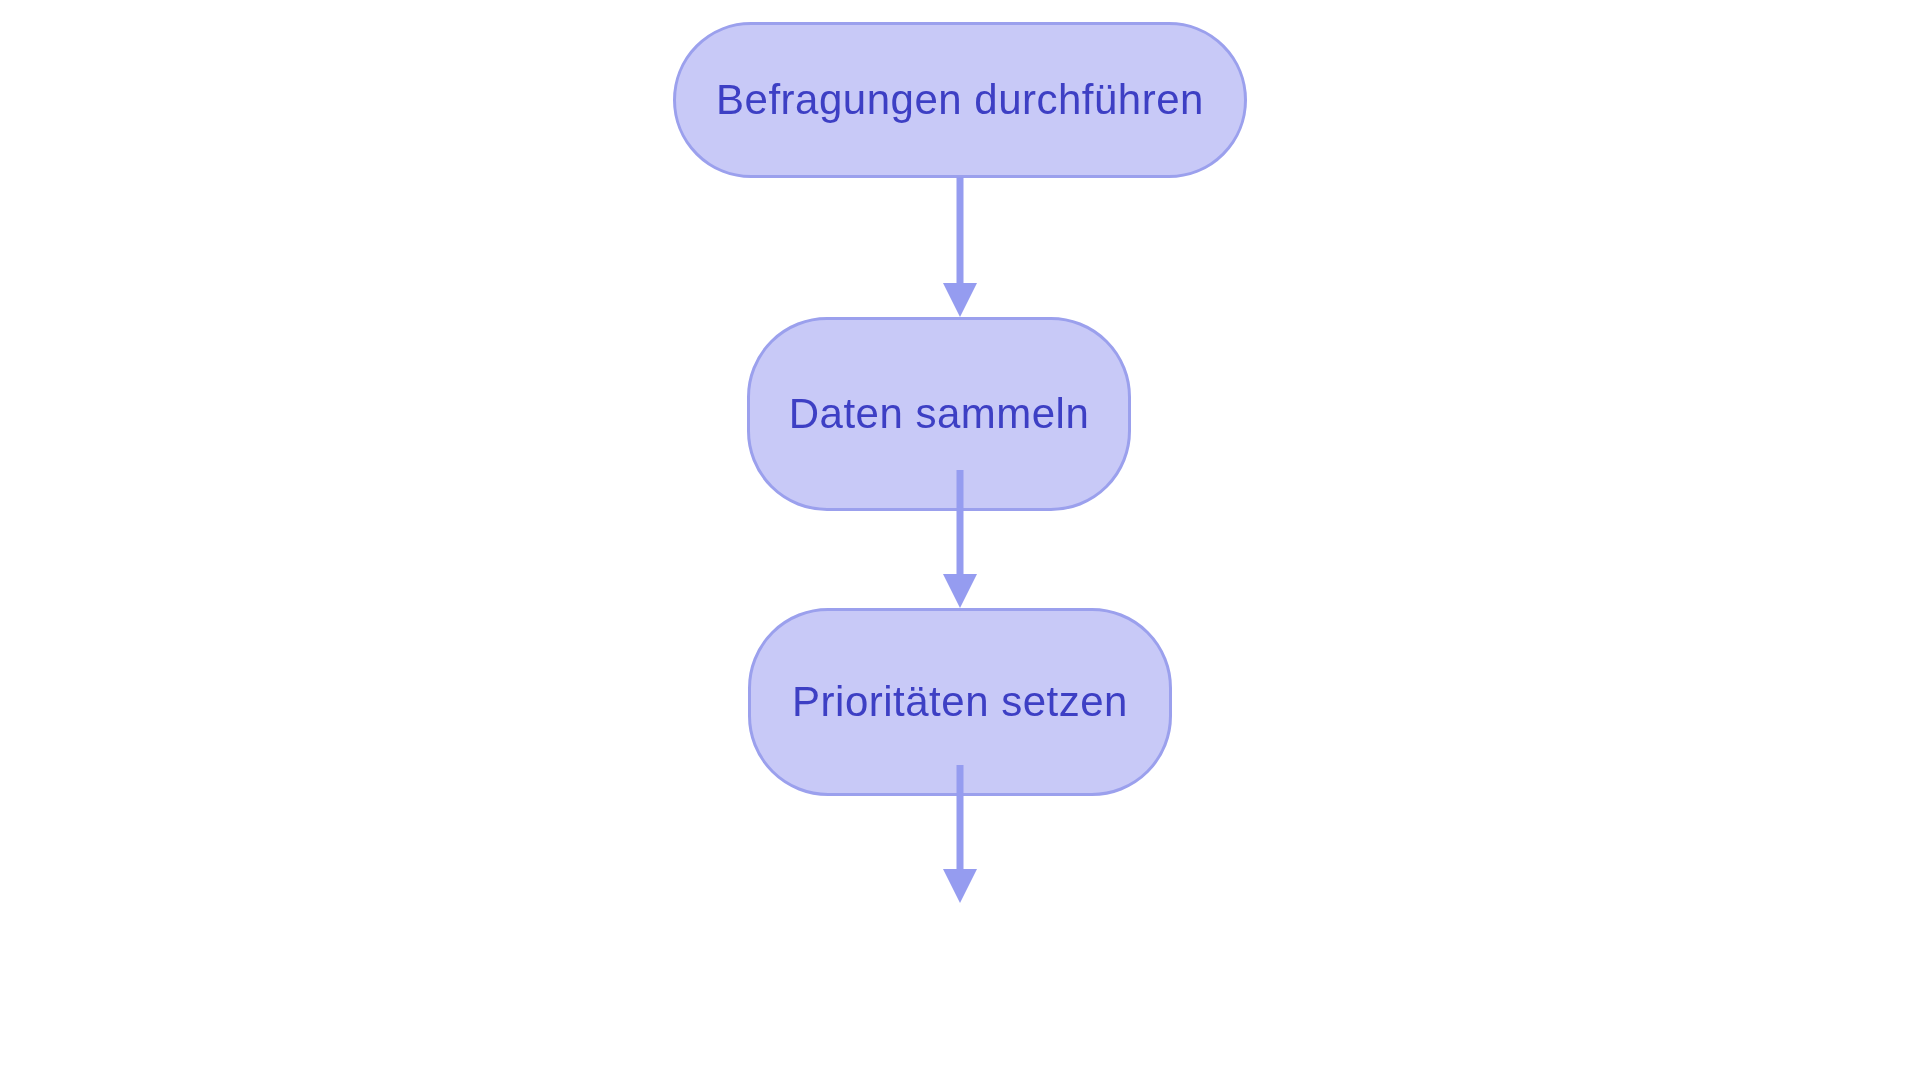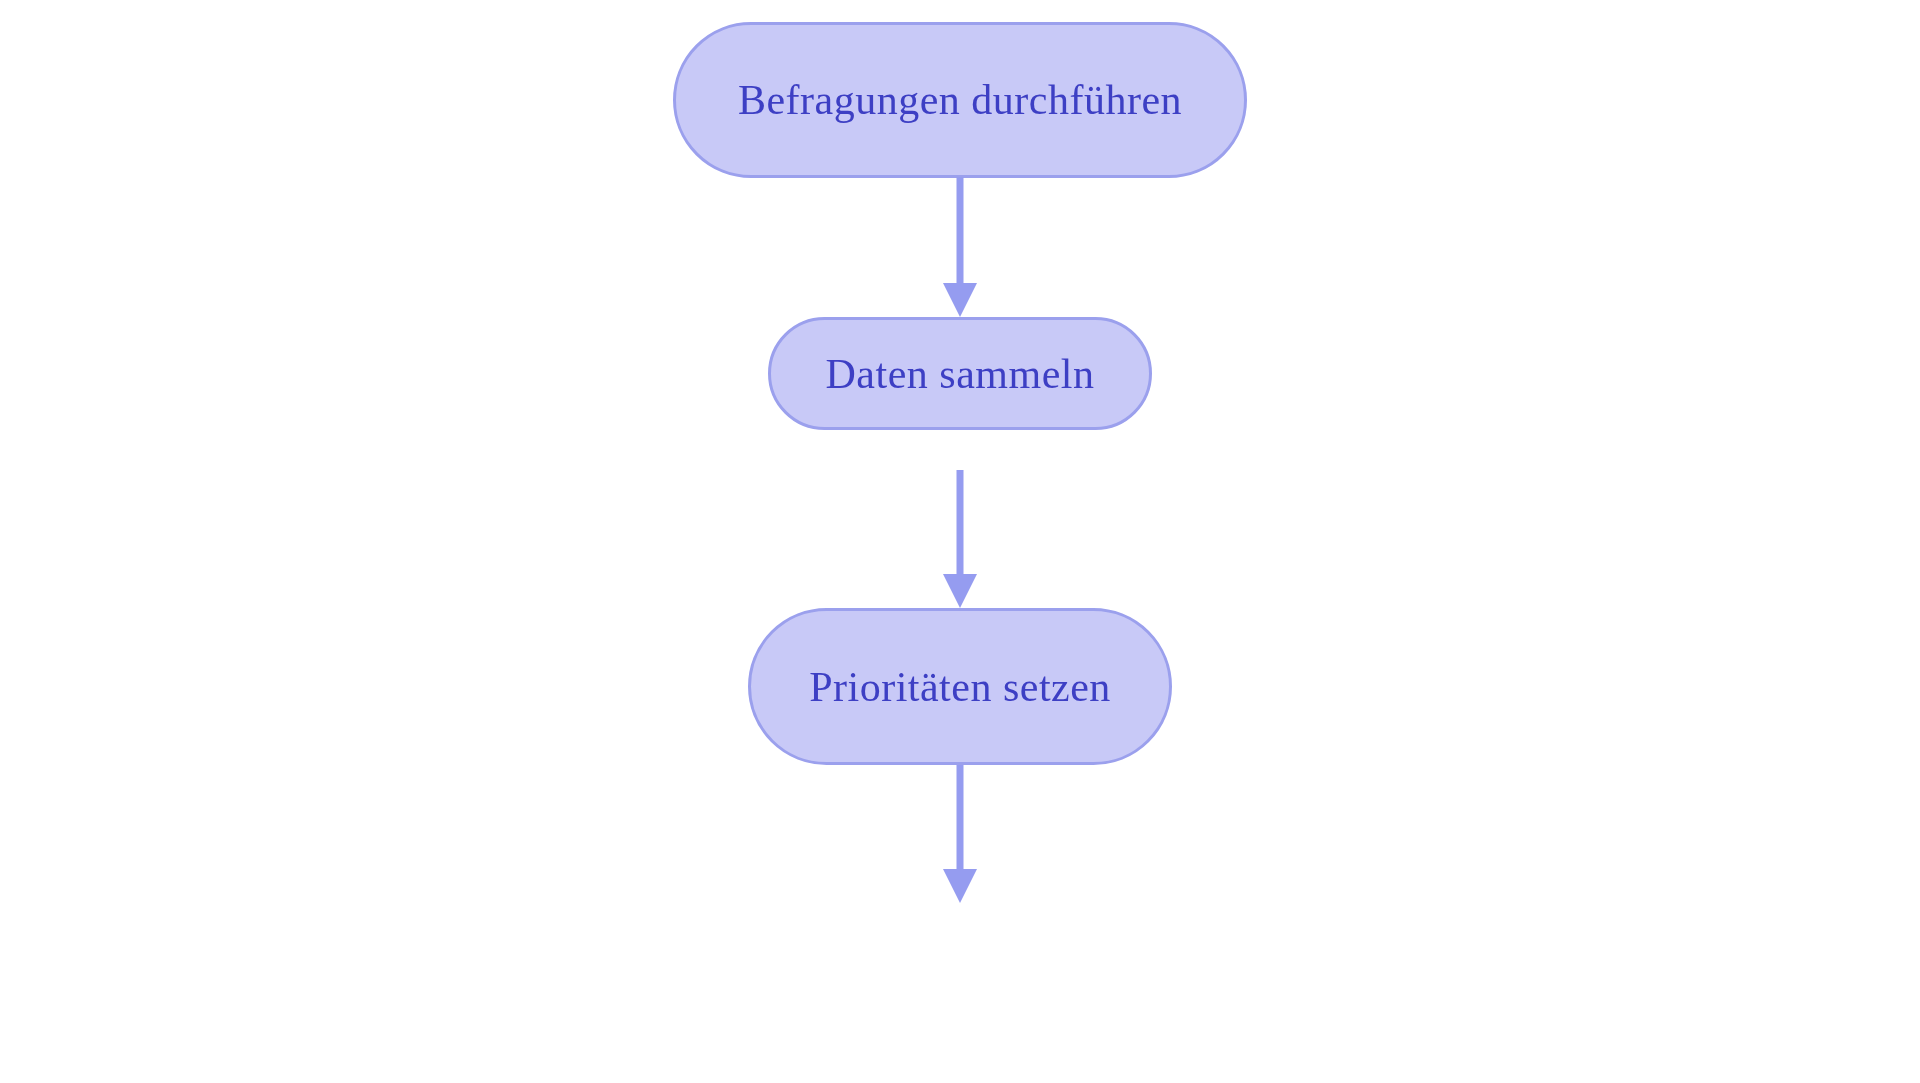--- a/index.html
+++ b/index.html
@@ -2,21 +2,21 @@
 <html style="--canvas-bg: #ffffff; --node-fill: #c8c9f7; --node-border: #9ba0ed; --node-text: #3d3fc4; --arrow-color: #959cf0;"><head>
 <meta charset="utf-8">
 <style>
   :root {
     --canvas-bg: #ffffff;
     --node-fill: #c8c9f7;
     --node-border: #9ba0ed;
     --node-text: #3d3fc4;
     --arrow-color: #959cf0;
   }
-  * { margin: 0; padding: 0; box-sizing: border-box; font-family: Liberation Serif, serif; }
+  * { margin: 0; padding: 0; box-sizing: border-box; }
   html, body {
     width: 1920px;
     height: 1083px;
     background: var(--canvas-bg);
     overflow: hidden;
     font-family: "Liberation Sans", "DejaVu Sans", sans-serif;
   }
   .canvas {
     position: relative;
     width: 1920px;
@@ -34,22 +34,22 @@
   }
   .node-label {
     color: var(--node-text);
     font-size: 42px;
     font-weight: 400;
     letter-spacing: 0.5px;
     white-space: nowrap;
     text-align: center;
   }
   .node-1 { left: 673px; top: 22px;  width: 574px; height: 156px; }
-  .node-2 { left: 768px; top: 317px; width: 384px; height: 113px; }
-  .node-3 { left: 748px; top: 608px; width: 424px; height: 157px; }
+  .node-2 { left: 747px; top: 317px; width: 384px; height: 194px; }
+  .node-3 { left: 748px; top: 608px; width: 424px; height: 188px; }
   .node-4 { left: 768px; top: 903px; width: 384px; height: 152px; }
 
   .arrow {
     position: absolute;
     left: 943px;           
     width: 34px;
   }
   .arrow-1 { top: 177px; height: 140px; }
   .arrow-2 { top: 470px; height: 138px; }
   .arrow-3 { top: 765px; height: 138px; }

